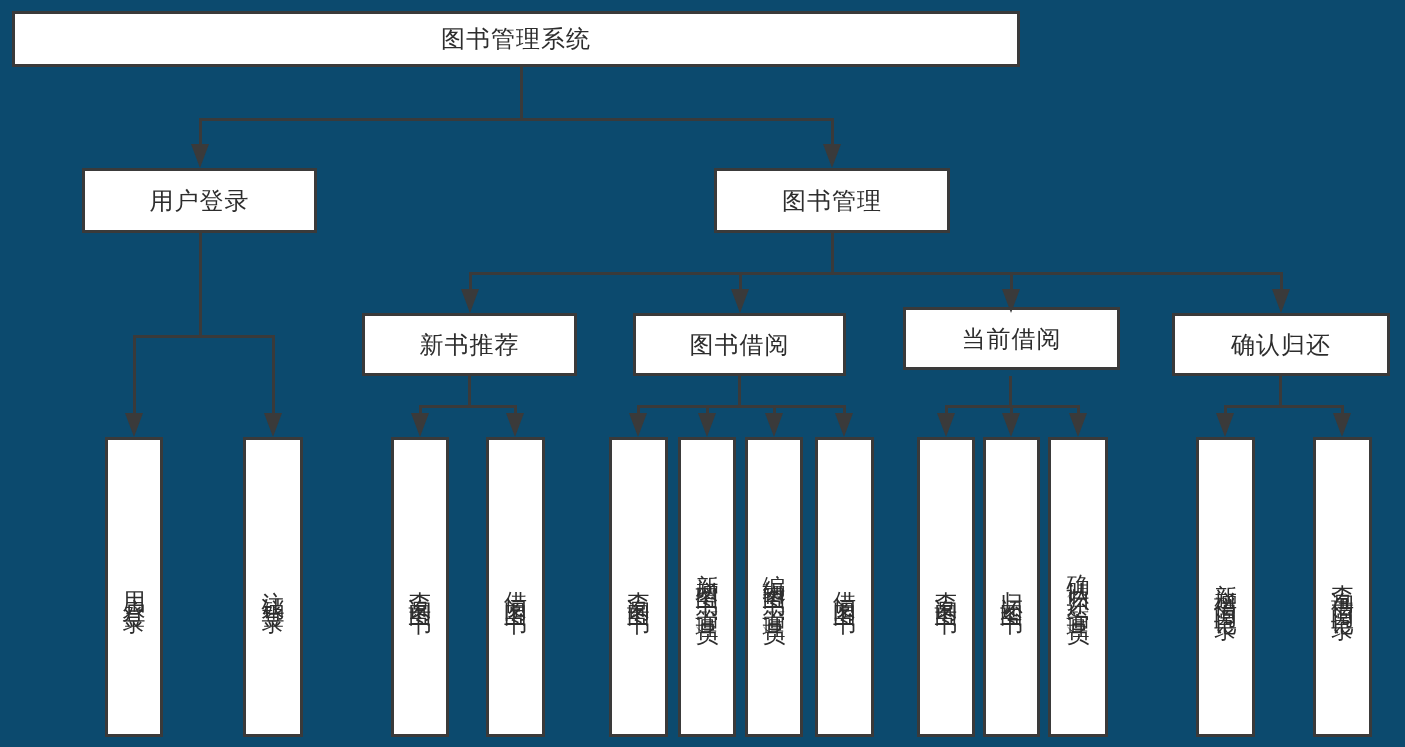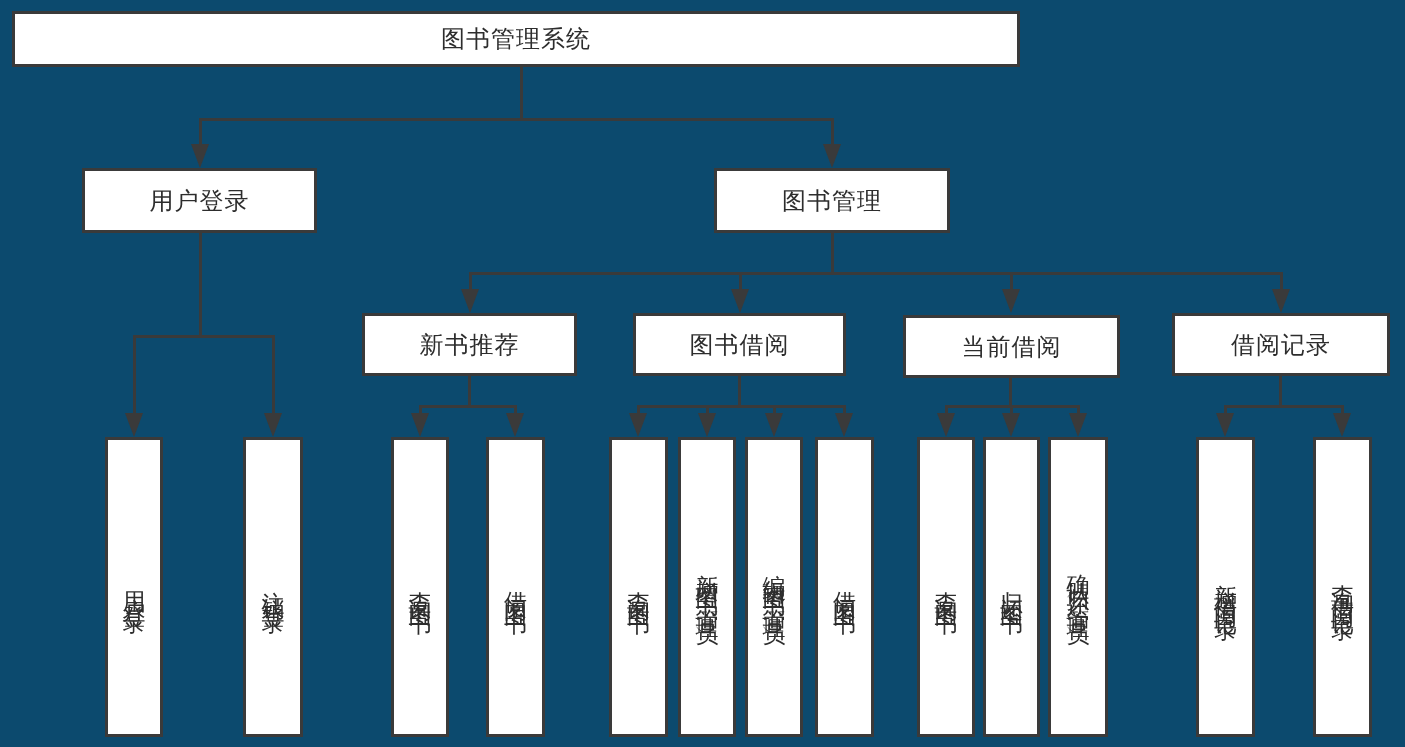--- a/index.html
+++ b/index.html
@@ -83,25 +83,25 @@
   <div class="box" style="left:362px; top:313px; width:215px; height:63px;">
     <span>新书推荐</span>
   </div>
 
   <div class="box" style="left:714px; top:168px; width:236px; height:65px;">
     <span>图书管理</span>
   </div>
   <div class="box" style="left:633px; top:313px; width:213px; height:63px;justify-content:center;">
     <span>图书借阅</span>
   </div>
-  <div class="box" style="left:903px; top:315px; width:217px; height:63px;">
+  <div class="box" style="left:903px; top:307px; width:217px; height:63px;">
     <span>当前借阅</span>
   </div>
   <div class="box" style="left:1172px; top:313px; width:218px; height:63px;">
-    <span>借阅记录</span>
+    <span>确认归还</span>
   </div>
 
   <div class="leaf" style="left:105px; width:58px;">
     <span class="vtext">用户登录</span>
   </div>
   <div class="leaf" style="left:243px; width:60px;">
     <span class="vtext">注销登录</span>
   </div>
 
   <div class="leaf" style="left:391px; width:58px;">

